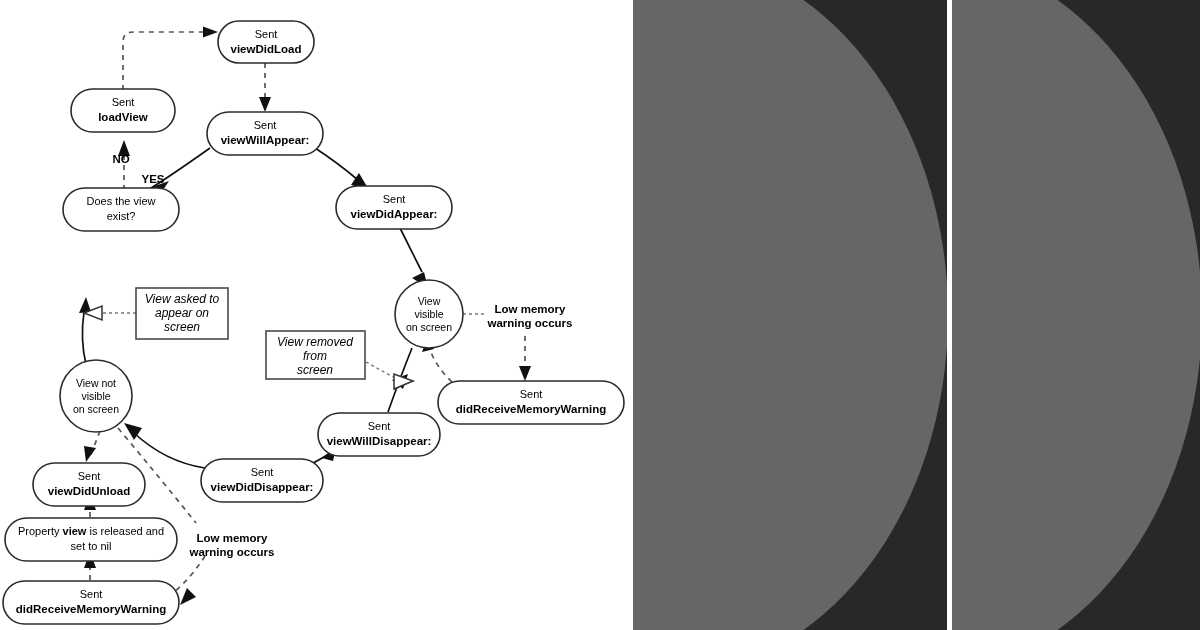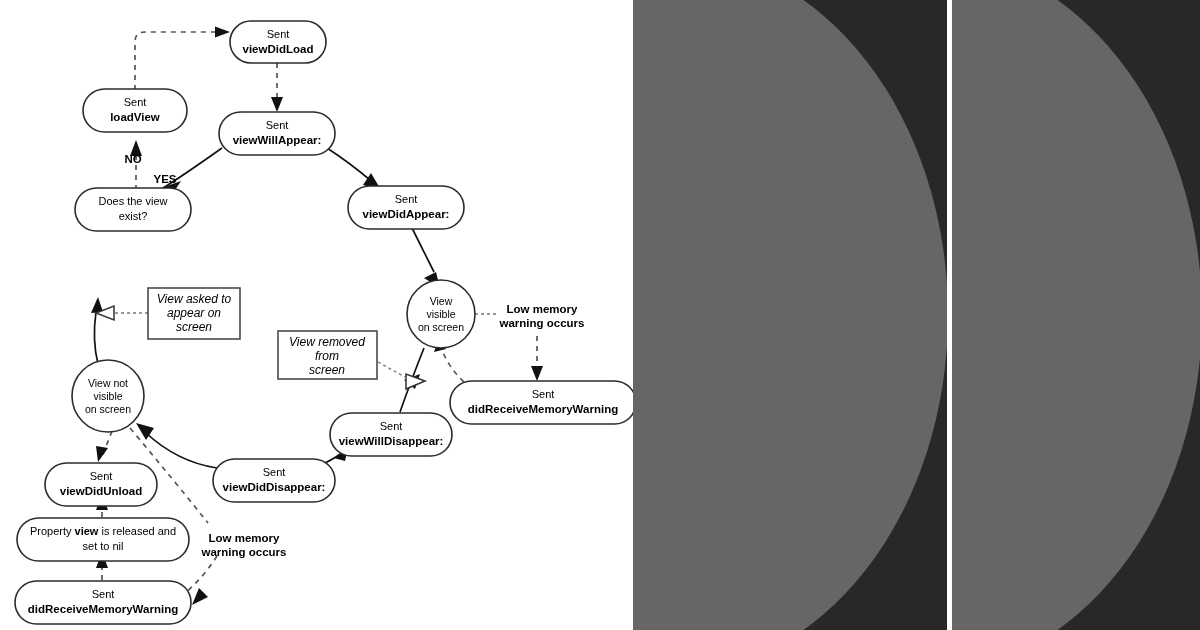--- a/index.html
+++ b/index.html
@@ -11,21 +11,21 @@
   #stage {
     position: relative;
     width: 1200px;
     height: 630px;
     overflow: hidden;
     background: #ffffff;
   }
   
   #diagram-panel {
     position: absolute;
-    left: 12px; top: 0;
+    left: 0; top: 0;
     width: 633px; height: 630px;
     background: #ffffff;
     overflow: hidden;
   }
   #diagram-svg { display: block; }
 
   .node-text {
     font-family: "Liberation Sans", sans-serif;
     fill: #000000;
     text-anchor: middle;

